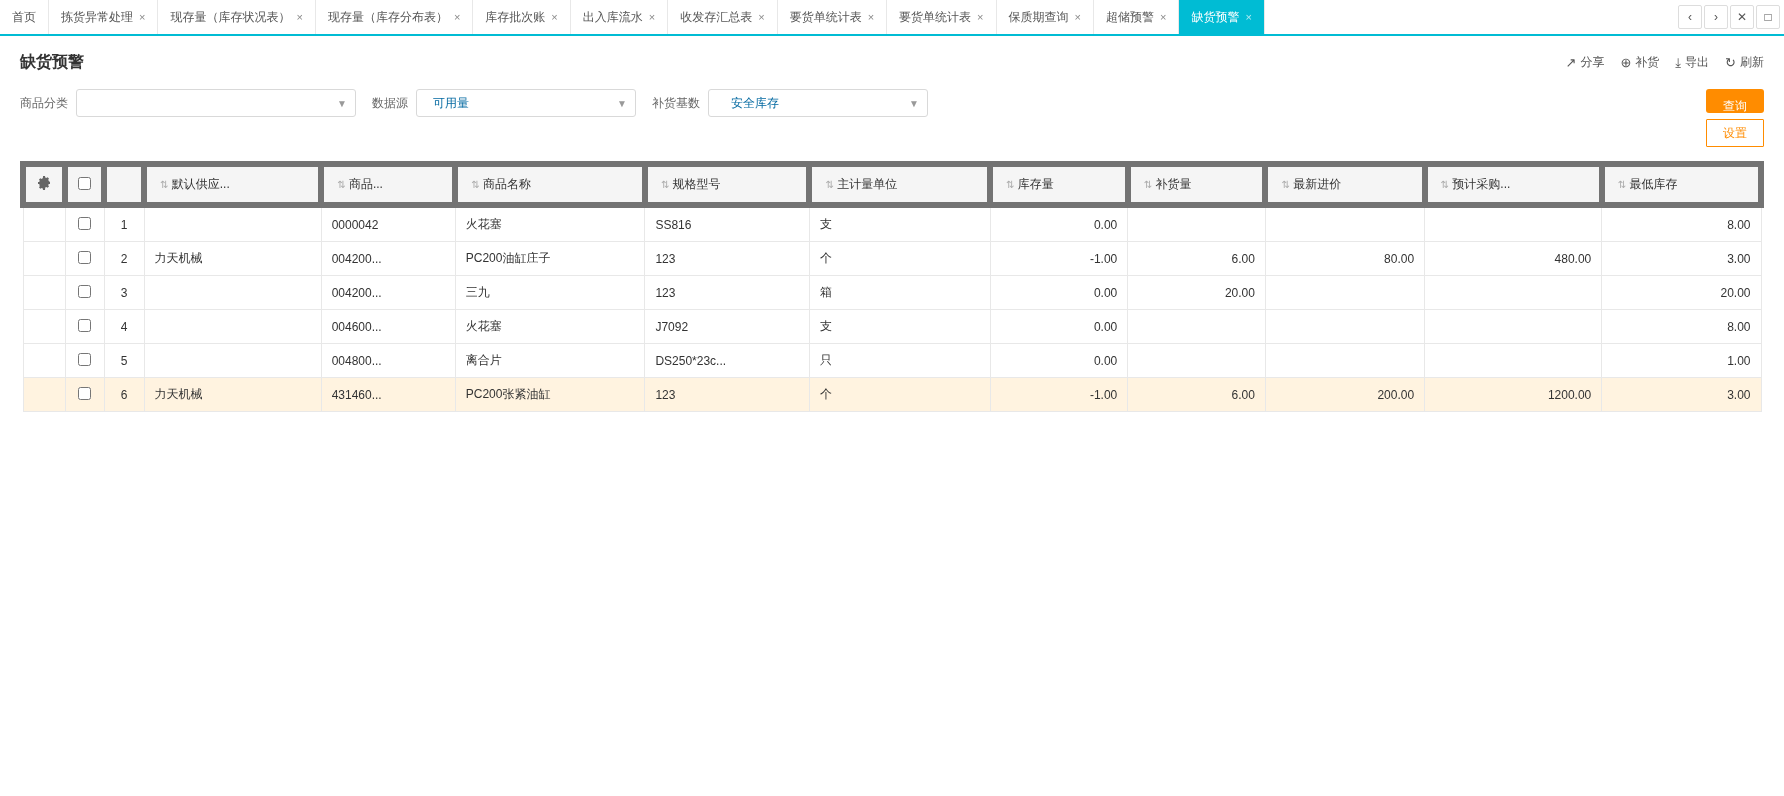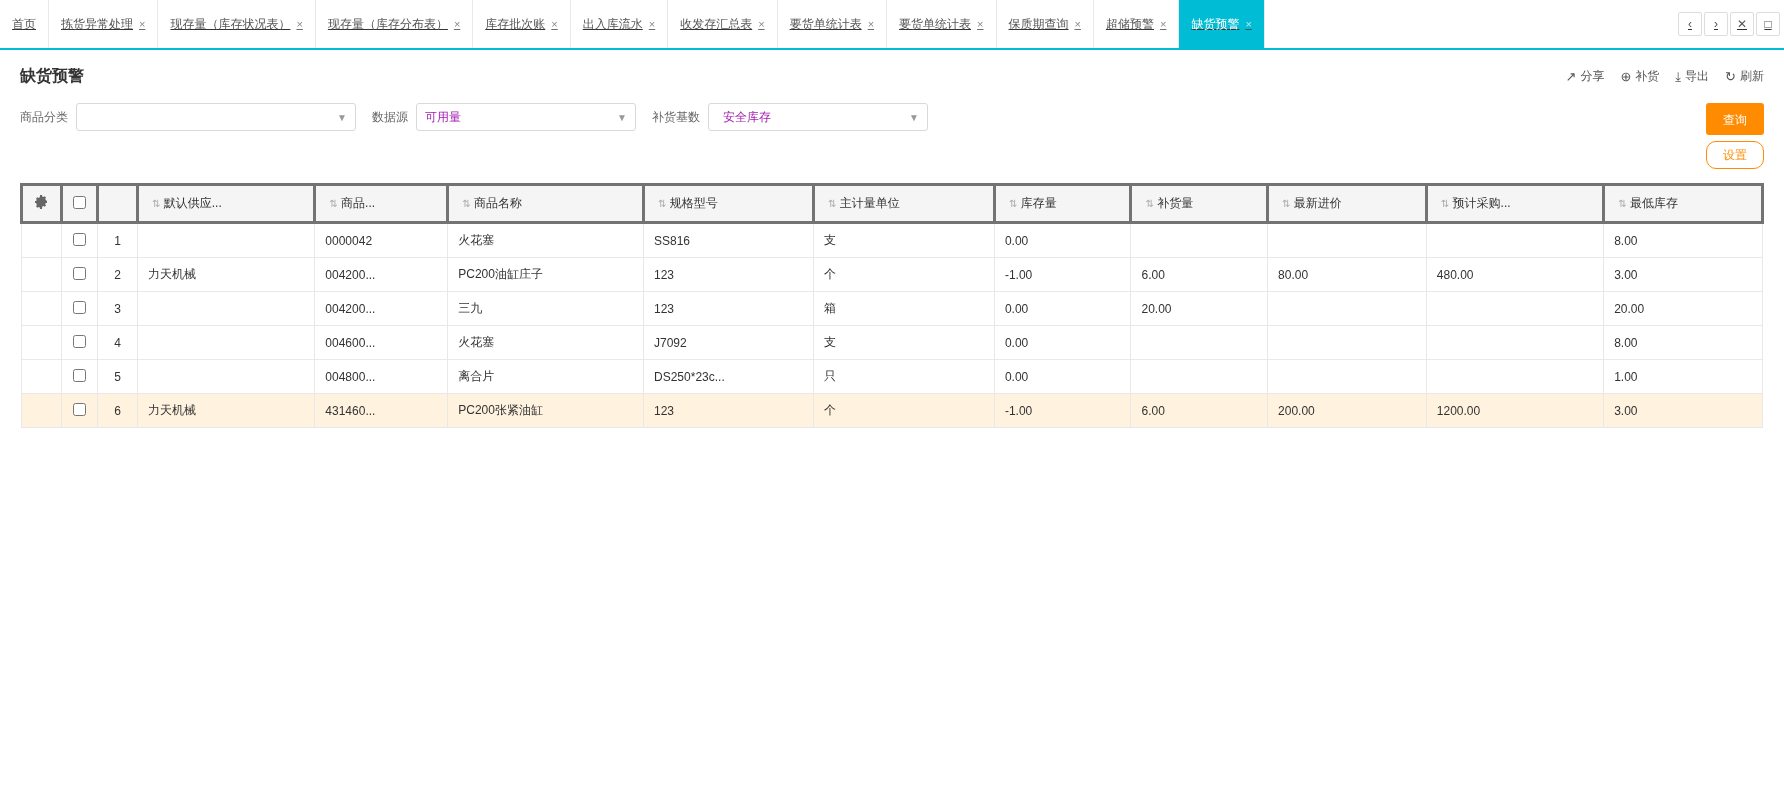--- a/index.html
+++ b/index.html
@@ -4,23 +4,22 @@
   <style>
     * { box-sizing: border-box; margin: 0; padding: 0; }
     body { font-family: 'Microsoft YaHei', Arial, sans-serif; font-size: 12px; background: #f5f5f5; color: #333; }
 
     
     .top-nav {
       display: flex;
       align-items: center;
       background: #fff;
       border-bottom: 2px solid #00bcd4;
-      height: 50px;
+      height: 36px;
       overflow: hidden;
-      text-decoration: underline;
     }
     .tab-item {
       display: flex;
       align-items: center;
       padding: 0 12px;
       height: 100%;
       cursor: pointer;
       white-space: nowrap;
       color: #555;
       border-right: 1px solid #e8e8e8;
@@ -109,69 +108,70 @@
       padding: 4px 8px;
       background: #fff;
       cursor: pointer;
       min-width: 200px;
       height: 28px;
       font-size: 12px;
       color: #333;
       justify-content: space-between;
     }
     .filter-select-value {
-      color: #a21caf;
+      color: #0369a1;
+      margin-left: 8px;
     }
     .filter-select-arrow {
       color: #999;
       font-size: 10px;
     }
     .btn-primary {
       background: #ff8c00;
       color: #fff;
       border: none;
       border-radius: 3px;
       padding: 9px 16px;
       cursor: pointer;
       font-size: 12px;
-      height: 32px;
+      height: 24px;
     }
     .btn-default {
       background: #fff;
       color: #ff8c00;
       border: 1px solid #ff8c00;
-      border-radius: 10px;
+      border-radius: 1px;
       padding: 5px 16px;
       cursor: pointer;
       font-size: 12px;
       height: 28px;
     }
 
     
     .data-table {
       width: 100%;
       border-collapse: collapse;
       font-size: 12px;
     }
     .data-table th {
       background: #f5f5f5;
-      border: 3px solid #737373;
+      border: 6px solid #737373;
       padding: 8px 10px;
       text-align: left;
       font-weight: normal;
       color: #333;
       white-space: nowrap;
     }
     .data-table td {
       border: 1px solid #e8e8e8;
       padding: 8px 10px;
       color: #333;
     }
     .data-table tr.highlighted td { background: #fff3e0; }
-    .data-table .num-cell { }
+    .data-table .num-cell { text-align: right; }
     .data-table .center-cell { text-align: center; }
     .col-index { width: 40px; text-align: center; }
     .col-checkbox { width: 32px; text-align: center; }
     .col-settings { width: 40px; text-align: center; }
     input[type="checkbox"] { cursor: pointer; }
 
     .sort-icon {
       display: inline-block;
       margin-left: 3px;
       color: #aaa;

